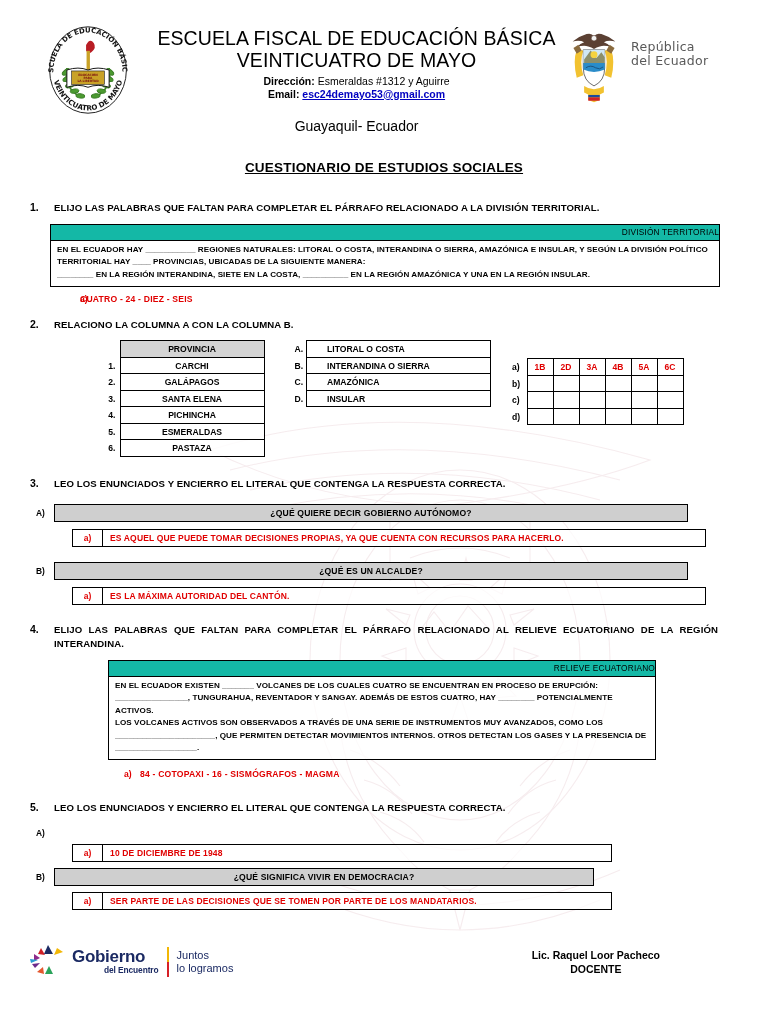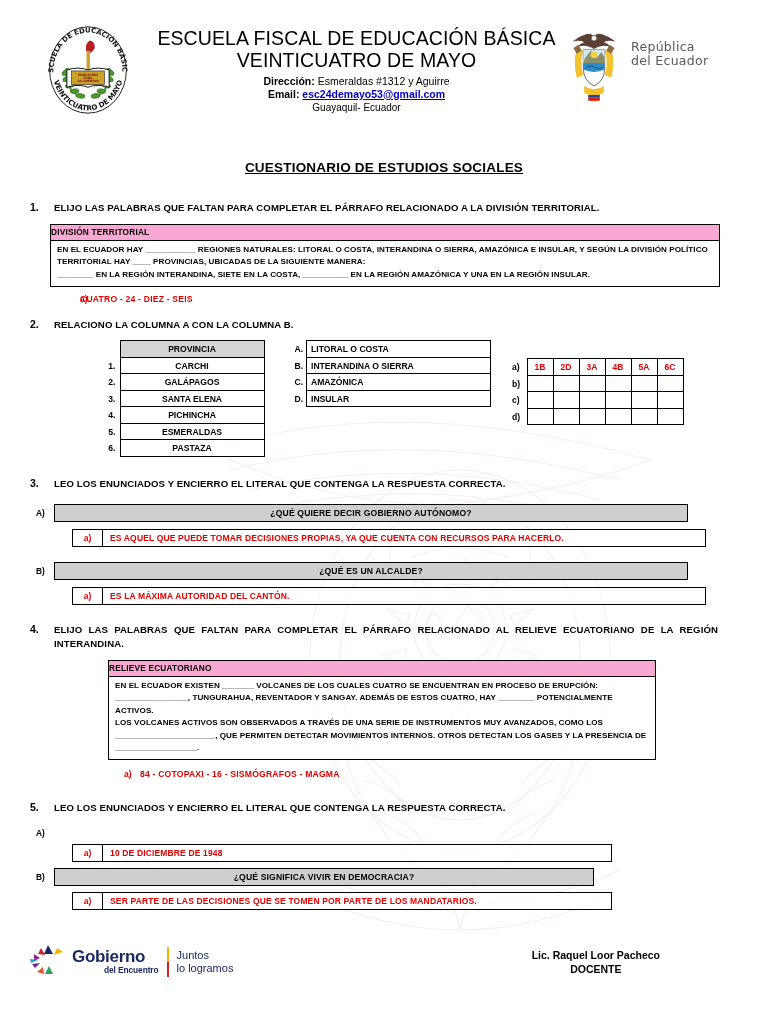--- a/index.html
+++ b/index.html
@@ -49,21 +49,21 @@
     line-height: 1.12;
     letter-spacing: .1px;
     font-weight: 400;
     font-family: "Liberation Sans", sans-serif;
   }
   .addr { font-size: 10.5px; margin-top: 3px; }
   .addr b { font-weight: bold; }
   .email-row { font-size: 10.5px; margin-top: 1px; }
   .email-row b { font-weight: bold; }
   .email-link { color: #0000c0; text-decoration: underline; font-weight: bold; }
-  .city { font-size: 10px; margin-top: 2px; }
+  .city { font-size: 14px; margin-top: 18px; }
 
   .rep-text { font-size: 12.5px; color:#595959; line-height:1.15; margin-left:8px; margin-top:10px;
               font-family: "DejaVu Sans", sans-serif; letter-spacing:.3px;}
 
   
   .doc-title {
     text-align: center;
     font-size: 13.5px;
     font-weight: bold;
     text-decoration: underline;
@@ -76,24 +76,24 @@
   .q-num { width: 26px; flex:none; font-weight: bold; font-size: 10.5px; padding-left: 2px;}
   .q-text { font-weight: bold; font-size: 9.6px; line-height: 1.45; letter-spacing:.1px;}
   .q-text.justify { text-align: justify; padding-right: 22px; }
 
   
   .framed {
     border: 1.2px solid #000;
     background: rgba(255,255,255,0.75);
   }
   .framed .th {
-    background: #f9a8d4;
+    background: #14b8a6;
     border-bottom: 1.2px solid #000;
-    text-align: left;
-    font-weight: bold;
+    text-align: right;
+    font-weight: normal;
     font-size: 8.3px;
     padding: 2.5px 0;
     letter-spacing: .2px;
   }
   .framed .body {
     padding: 3px 6px 4px 6px;
     font-size: 8.1px;
     font-weight: bold;
     line-height: 1.55;
     letter-spacing: .05px;
@@ -131,21 +131,21 @@
     font-size: 8.6px; font-weight: bold; height: 16.5px;
   }
 
   .col-b { border-collapse: collapse; margin-left: 28px; }
   .col-b td.idx {
     border: none; width: 14px; text-align: left; padding-left: 2px;
     font-size: 8.6px; font-weight: bold; vertical-align: middle;
   }
   .col-b td.cell {
     border: 1.1px solid #000; width: 184px; height: 16.5px;
-    text-align: left; padding-left: 4px; font-size: 8.6px; font-weight: bold;
+    text-align: left; padding-left: 20px; font-size: 8.6px; font-weight: bold;
     background: rgba(255,255,255,0.8);
   }
   .col-b td.head {
     border: 1.1px solid #000; background: #d4d4d4; text-align: center;
     font-size: 8.6px; font-weight: bold; height: 16.5px;
   }
 
   .col-c { border-collapse: collapse; margin-left: 20px; margin-top: 18px; }
   .col-c td.rl {
     border: none; width: 16px; text-align: left; font-size: 8.6px;

